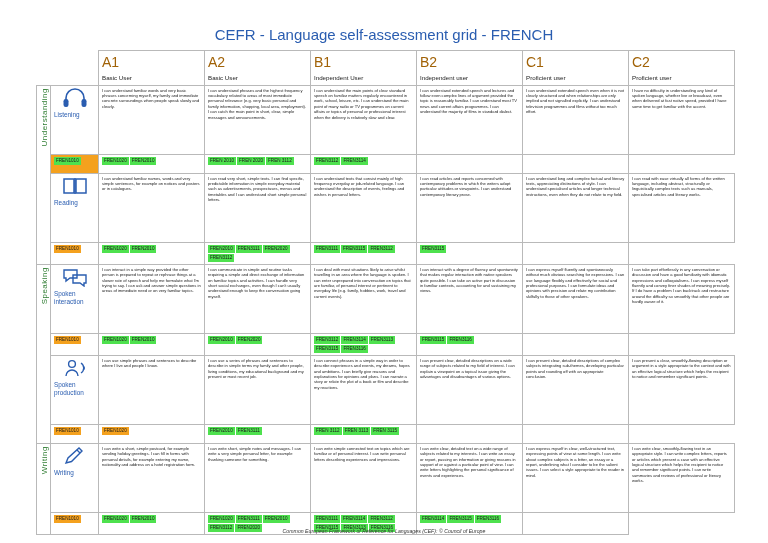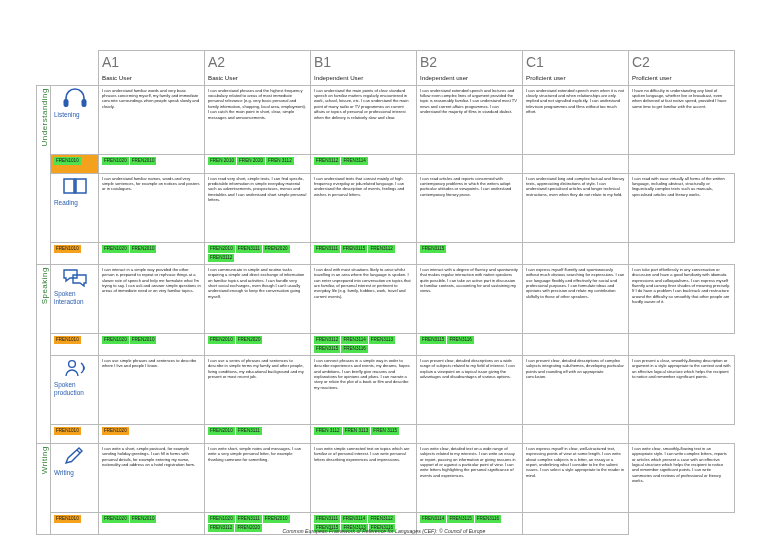--- a/index.html
+++ b/index.html
@@ -8,39 +8,40 @@
   .title{position:absolute;top:26px;left:0;width:768px;text-align:center;font-size:15px;color:#2a5db0;font-family:"Liberation Sans",sans-serif;}
   table.grid{position:absolute;top:50px;left:36px;border-collapse:collapse;table-layout:fixed;width:698px;}
   table.grid td,table.grid th{border:1px solid #b9b9b9;vertical-align:top;padding:2px 3px;font-size:4.1px;line-height:1.32;font-weight:normal;text-align:left;}
   .sideband{width:14px;background:#ffffff;text-align:center;vertical-align:middle;padding:0;}
   .sideband span{display:inline-block;writing-mode:vertical-rl;transform:rotate(180deg);font-size:8px;color:#2f7d32;letter-spacing:.5px;}
   .sideband.speaking span{color:#2f7d32;}
   .skillcell{width:48px;text-align:center;vertical-align:middle;padding:3px 2px;}
   .skillcell .ico{display:block;margin:0 auto 3px auto;}
   .skillcell .lbl{display:block;font-size:6.4px;color:#2a5db0;}
   .lvlhead{text-align:center;vertical-align:middle;padding:5px 2px 6px 2px;}
-  .lvlhead .lv{display:block;font-size:14px;color:#737373;margin-bottom:3px;}
+  .lvlhead .lv{display:block;font-size:14px;color:#a16207;margin-bottom:3px;}
   .lvlhead .sub{display:block;font-size:6.2px;color:#1a1a1a;}
   .corner{border:none !important;background:#ffffff;}
   .desc{height:64px;}
   .coderow td{padding:1px 2px;height:14px;vertical-align:top;}
   .codewrap{display:flex;flex-wrap:wrap;gap:1px;}
   .code{display:inline-block;font-size:4.6px;padding:1px 2px;white-space:nowrap;}
   .c-orange{background:#f4a11e;}
   .c-green{background:#4ee14e;}
   .codecell{vertical-align:top;}
   .codecell.fill-orange{background:#f4a11e;}
   .footer{position:absolute;left:0;top:528px;width:768px;text-align:center;font-size:5.2px;font-style:italic;color:#333;}
   .iconsvg{display:block;margin:0 auto;}
 </style>
 </head>
 <body>
 
 <div id="page">
 
+  <div class="title">CEFR - Language self-assessment grid - FRENCH</div>
 
   <table class="grid">
     <colgroup>
       <col style="width:14px">
         <col style="width:48px">
       <col style="width:106px">
         <col style="width:106px">
         <col style="width:106px">
       <col style="width:106px">
         <col style="width:106px">

